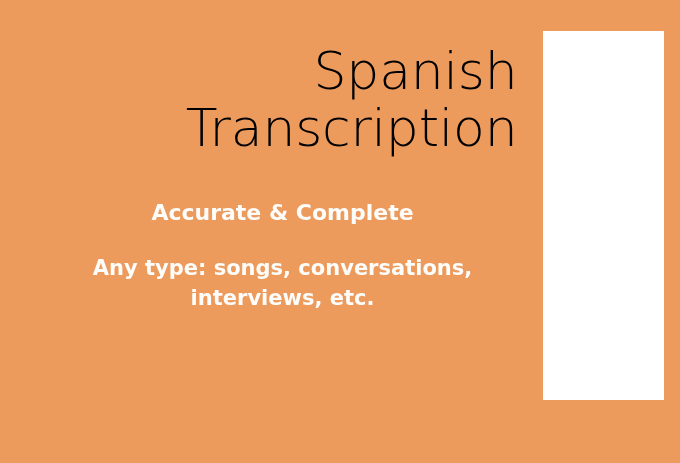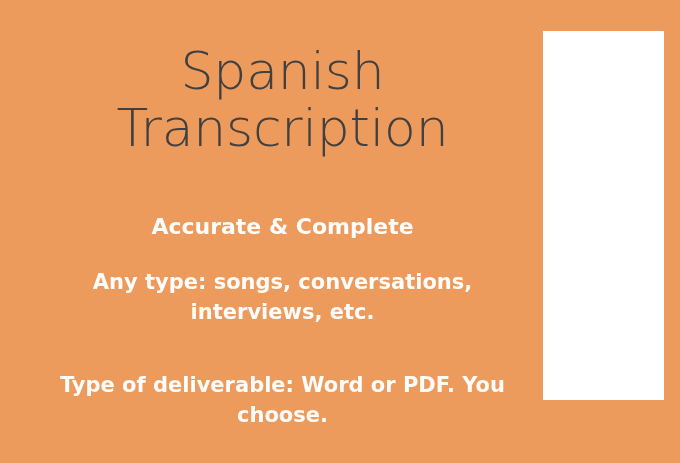--- a/index.html
+++ b/index.html
@@ -32,48 +32,49 @@
     box-sizing: border-box;
     padding: 0 60px 0 0;
     display: flex;
     flex-direction: column;
     align-items: center;
     justify-content: flex-start;
     text-align: center;
   }
 
   #headline {
-    margin: 18px;
+    margin: 4px;
     padding: 0;
     width: 470px;
     font-size: 52px;
     line-height: 57px;
     font-weight: 300;
     letter-spacing: -0.2px;
-    color: #404040;
+    color: #000000;
     margin-top: 43px;
+    text-align: right;
   }
 
   .headline-line {
     display: block;
   }
 
   #tagline {
     margin: 0;
     padding: 0;
     width: 470px;
     margin-top: 38px;
     font-size: 22px;
     line-height: 27px;
     font-weight: 600;
     color: #fdfdfb;
   }
 
   #types-line {
-    margin: 16px;
+    margin: 8px;
     padding: 0;
     width: 400px;
     margin-top: 27px;
     font-size: 21px;
     line-height: 30px;
     font-weight: 600;
     color: #fdfdfb;
   }
 
   #deliverable-line {
@@ -106,19 +107,18 @@
 
     <h1 id="headline">
       <span class="headline-line">Spanish</span>
       <span class="headline-line">Transcription</span>
     </h1>
 
     <p id="tagline">Accurate &amp; Complete</p>
 
     <p id="types-line">Any type: songs, conversations, interviews, etc.</p>
 
-    <p id="deliverable-line">Type of deliverable: Word or PDF. You choose.</p>
 
   </div>
 
   <div id="image-placeholder"></div>
 
 </div>
 
 </body></html>

